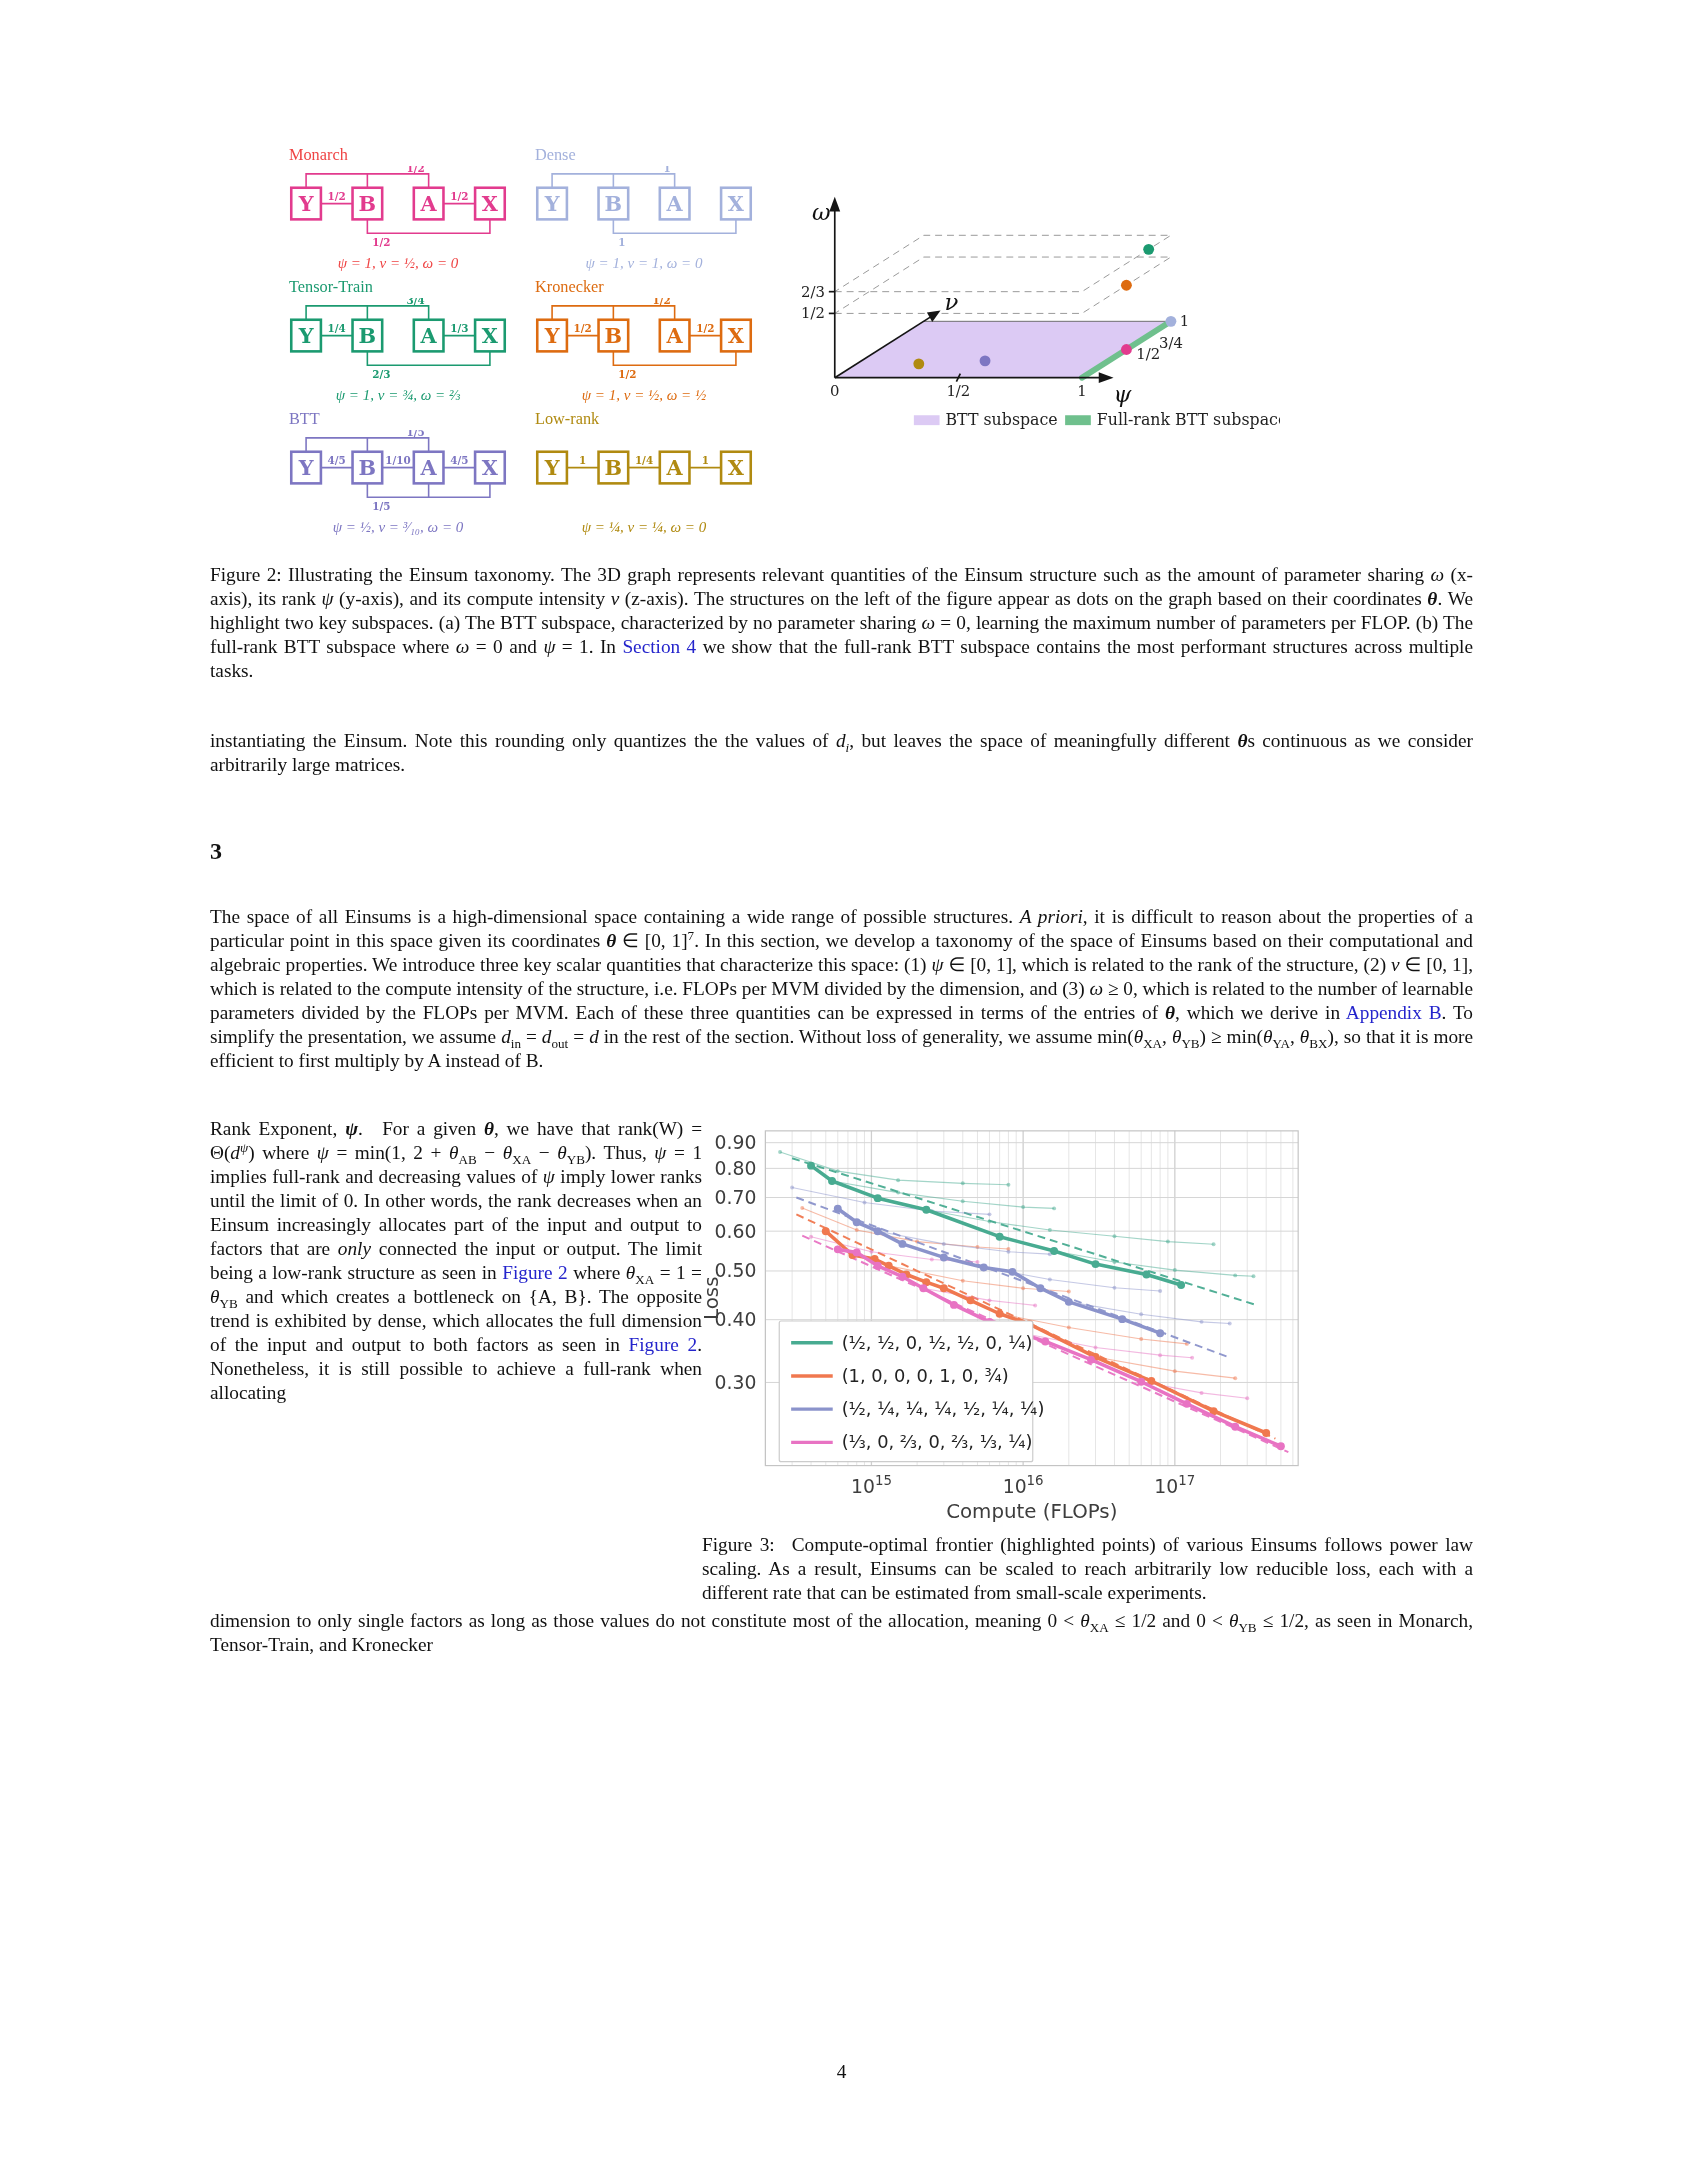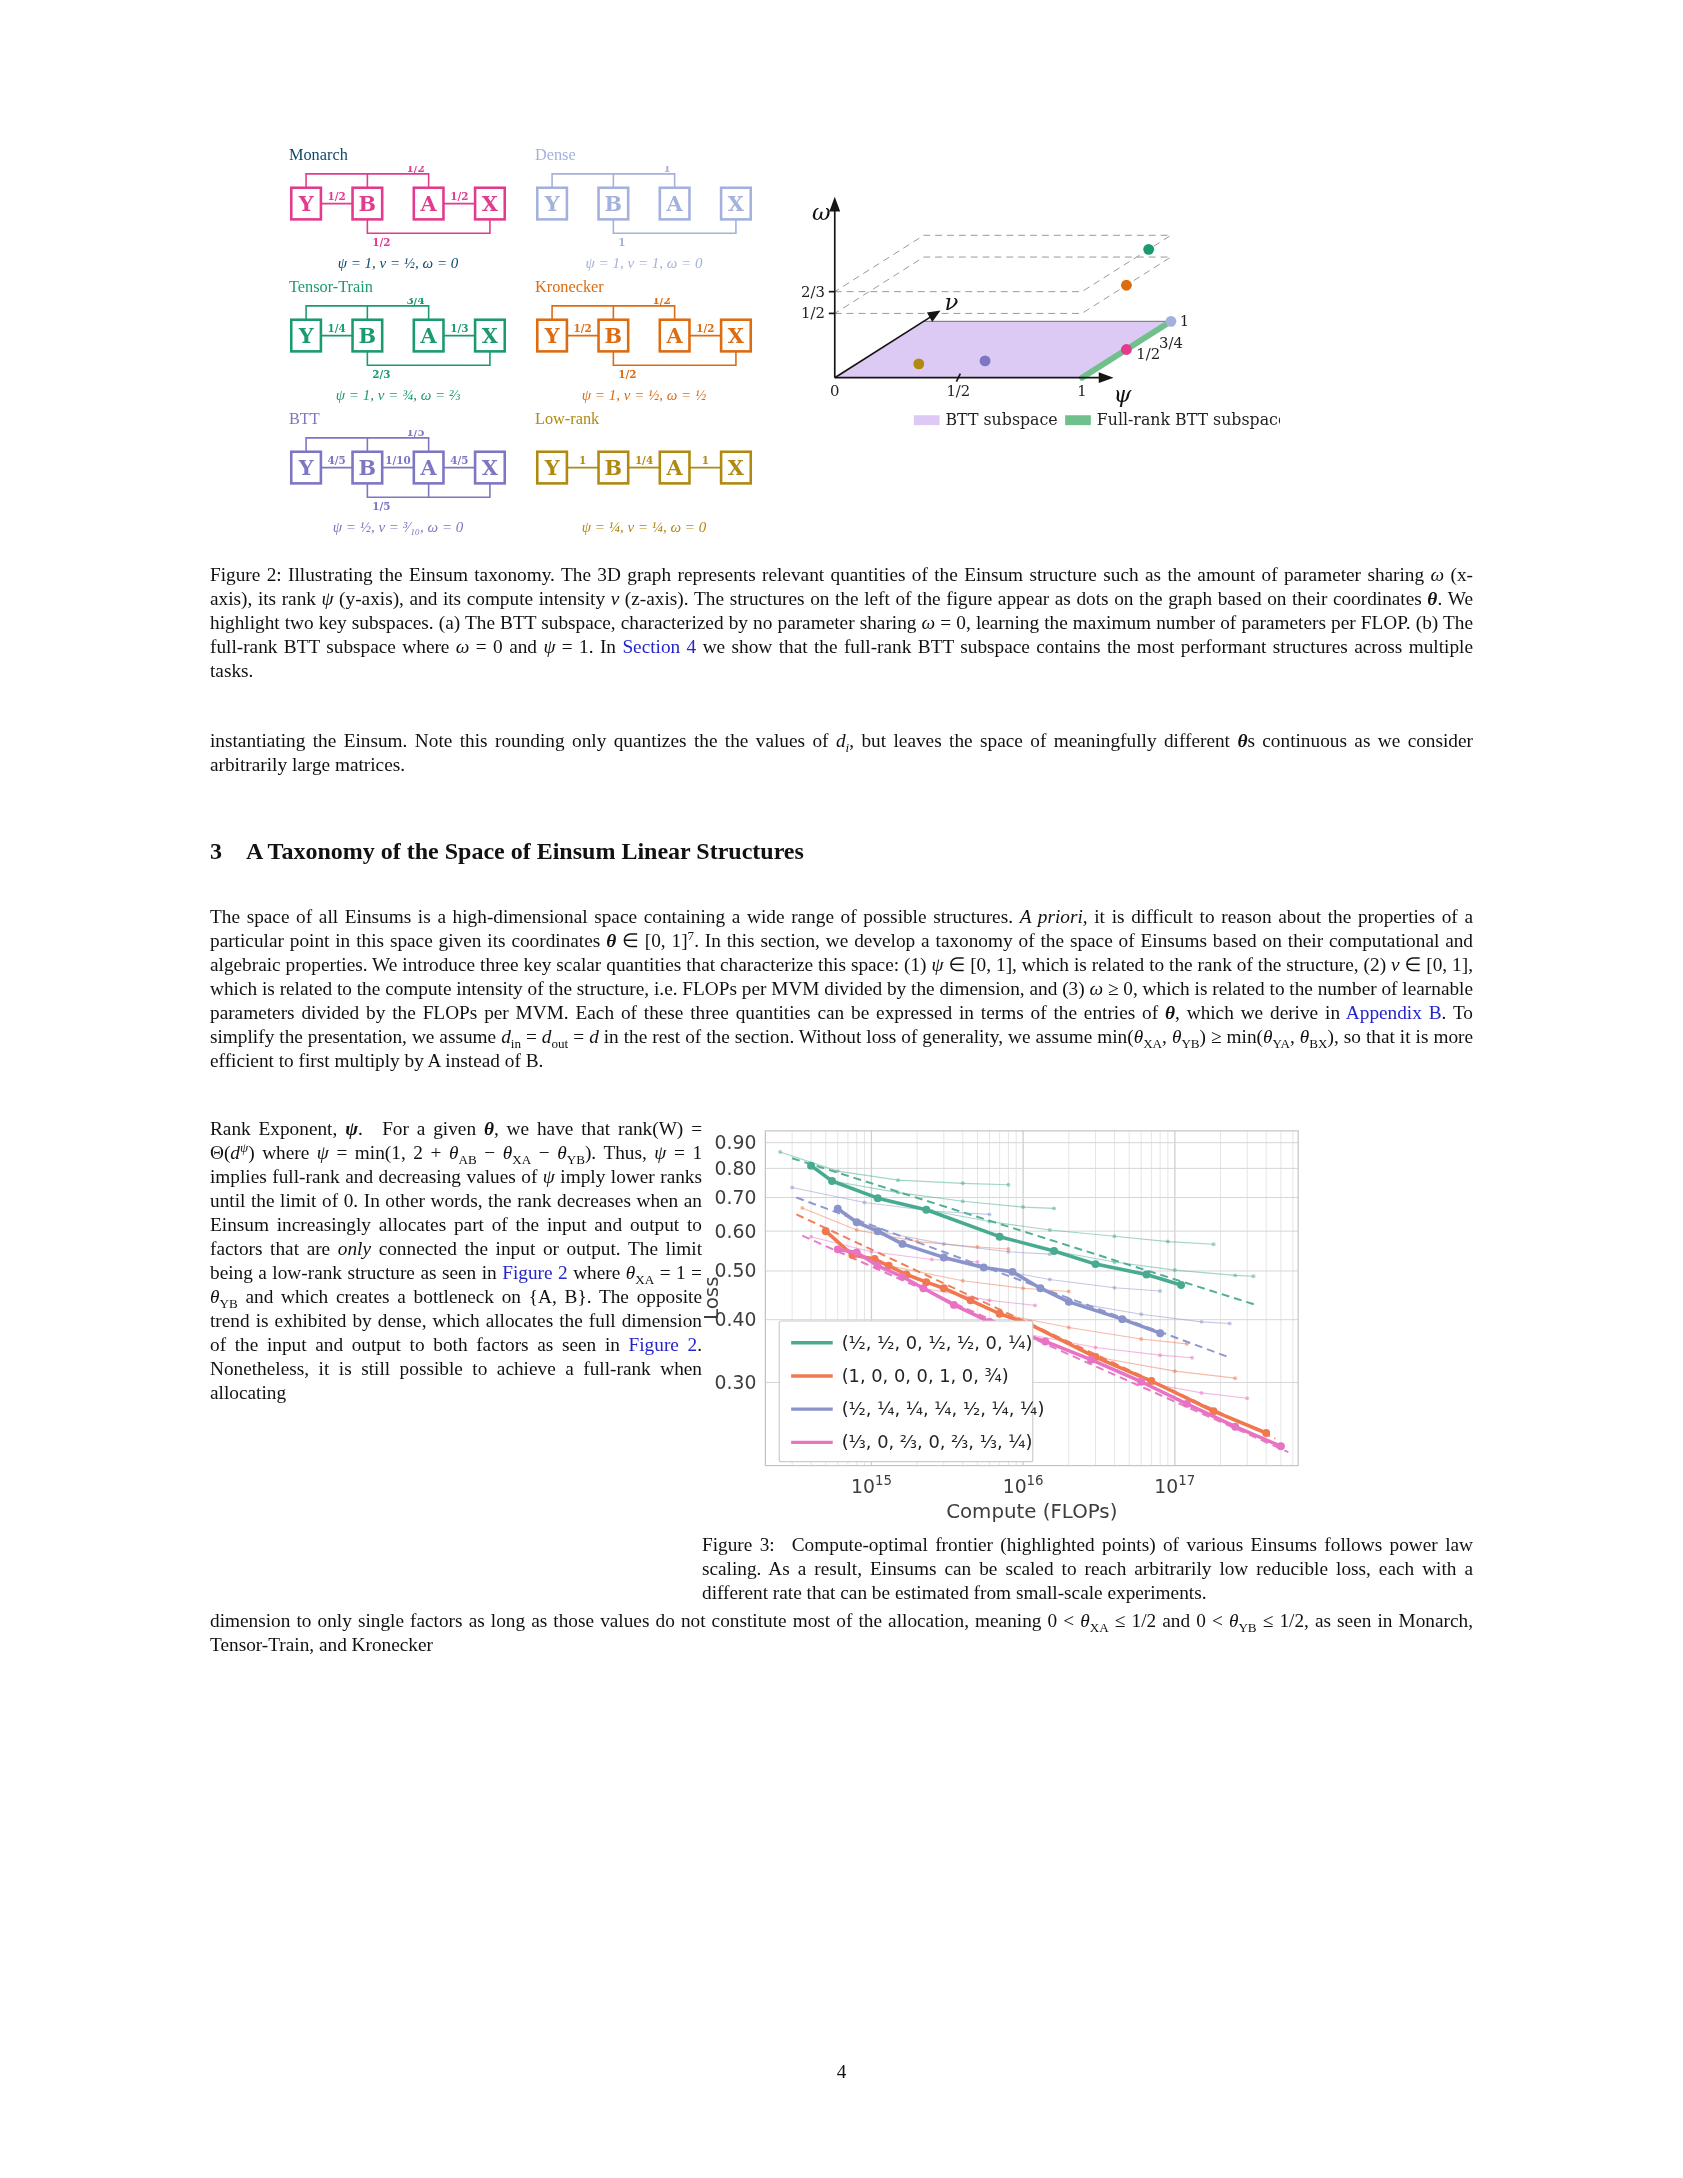--- a/index.html
+++ b/index.html
@@ -40,21 +40,21 @@
   .pagenum{position:absolute;left:0;right:0;top:2061px;text-align:center;font-size:19.3px;}
 </style>
 </head>
 <body>
 
 <div class="page">
 
   <figure class="fig2">
     <div class="fig2-visual">
       <div class="structures-grid">
-          <div class="structure" style="color: #0c4a6e;"><div class="s-name">Monarch</div><svg viewBox="0 0 240 86" width="238" height="85">
+          <div class="structure" style="color: #ef4444;"><div class="s-name">Monarch</div><svg viewBox="0 0 240 86" width="238" height="85">
               <polyline points="27,22 27,8 151,8 151,22" fill="none" stroke="#e23b8e" stroke-width="1.6"></polyline>
               <line x1="89" y1="22" x2="89" y2="8" stroke="#e23b8e" stroke-width="1.6"></line>
               <text x="147" y="6.5" text-anchor="end" font-size="10.5" font-weight="bold" fill="#e23b8e" font-family="&quot;DejaVu Serif&quot;,serif">1/2</text>
               <polyline points="89,54 89,68 213,68 213,54" fill="none" stroke="#e23b8e" stroke-width="1.6"></polyline>
               <text x="94" y="80.5" font-size="10.5" font-weight="bold" fill="#e23b8e" font-family="&quot;DejaVu Serif&quot;,serif">1/2</text>
               <line x1="42" y1="38" x2="74" y2="38" stroke="#e23b8e" stroke-width="1.8"></line>
               <text x="58" y="34" text-anchor="middle" font-size="10.5" font-weight="bold" fill="#e23b8e" font-family="&quot;DejaVu Serif&quot;,serif">1/2</text>
               <line x1="166" y1="38" x2="198" y2="38" stroke="#e23b8e" stroke-width="1.8"></line>
               <text x="182" y="34" text-anchor="middle" font-size="10.5" font-weight="bold" fill="#e23b8e" font-family="&quot;DejaVu Serif&quot;,serif">1/2</text>
               <rect x="12" y="22" width="30" height="32" fill="none" stroke="#e23b8e" stroke-width="2.6"></rect>
@@ -206,21 +206,20 @@
         <text class="legend3d-text" x="315" y="253">Full-rank BTT subspace</text>
       </svg>
     </div>
     <figcaption class="caption"><span>Figure 2: </span><span class="b">Illustrating the Einsum taxonomy.</span><span> The 3D graph represents relevant quantities of the Einsum structure such as the amount of parameter sharing </span><span class="i">ω</span><span> (x-axis), its rank </span><span class="i">ψ</span><span> (y-axis), and its compute intensity </span><span class="i">ν</span><span> (z-axis). The structures on the left of the figure appear as dots on the graph based on their coordinates </span><span class="bi">θ</span><span>. We highlight two key subspaces. (a) The BTT subspace, characterized by no parameter sharing </span><span class="i">ω</span><span> = 0, learning the maximum number of parameters per FLOP. (b) The full-rank BTT subspace where </span><span class="i">ω</span><span> = 0 and </span><span class="i">ψ</span><span> = 1. In </span><span class="lnk">Section 4</span><span> we show that the full-rank BTT subspace contains the most performant structures across multiple tasks.</span></figcaption>
   </figure>
 
   <p class="body-text" style="margin-top:46px;"><span>instantiating the Einsum. Note this rounding only quantizes the the values of </span><span class="i">d</span><span class="sub i">i</span><span>, but leaves the space of meaningfully different </span><span class="bi">θ</span><span>s continuous as we consider arbitrarily large matrices.</span></p>
 
   <h2 class="section-heading">
     <span>3</span>
-    <span>A Taxonomy of the Space of Einsum Linear Structures</span>
   </h2>
 
   <p class="body-text"><span>The space of all Einsums is a high-dimensional space containing a wide range of possible structures. </span><span class="i">A priori</span><span>, it is difficult to reason about the properties of a particular point in this space given its coordinates </span><span class="bi">θ</span><span> ∈ [0, 1]</span><span class="sup">7</span><span>. In this section, we develop a taxonomy of the space of Einsums based on their computational and algebraic properties. We introduce three key scalar quantities that characterize this space: (1) </span><span class="i">ψ</span><span> ∈ [0, 1], which is related to the rank of the structure, (2) </span><span class="i">ν</span><span> ∈ [0, 1], which is related to the compute intensity of the structure, i.e. FLOPs per MVM divided by the dimension, and (3) </span><span class="i">ω</span><span> ≥ 0, which is related to the number of learnable parameters divided by the FLOPs per MVM. Each of these three quantities can be expressed in terms of the entries of </span><span class="bi">θ</span><span>, which we derive in </span><span class="lnk">Appendix B</span><span>. To simplify the presentation, we assume </span><span class="i">d</span><span class="sub">in</span><span> = </span><span class="i">d</span><span class="sub">out</span><span> = </span><span class="i">d</span><span> in the rest of the section. Without loss of generality, we assume min(</span><span class="i">θ</span><span class="sub b">XA</span><span>, </span><span class="i">θ</span><span class="sub b">YB</span><span>) ≥ min(</span><span class="i">θ</span><span class="sub b">YA</span><span>, </span><span class="i">θ</span><span class="sub b">BX</span><span>), so that it is more efficient to first multiply by </span><span class="b">A</span><span> instead of </span><span class="b">B</span><span>.</span></p>
 
   <div class="two-col">
     <div>
       <p class="body-text"><span class="b">Rank Exponent, </span><span class="bi">ψ</span><span class="b">.</span><span> For a given </span><span class="bi">θ</span><span>, we have that rank(</span><span class="b">W</span><span>) = Θ(</span><span class="i">d</span><span class="sup i">ψ</span><span>) where </span><span class="i">ψ</span><span> = min(1, 2 + </span><span class="i">θ</span><span class="sub b">AB</span><span> − </span><span class="i">θ</span><span class="sub b">XA</span><span> − </span><span class="i">θ</span><span class="sub b">YB</span><span>). Thus, </span><span class="i">ψ</span><span> = 1 implies full-rank and decreasing values of </span><span class="i">ψ</span><span> imply lower ranks until the limit of 0. In other words, the rank decreases when an Einsum increasingly allocates part of the input and output to factors that are </span><span class="i">only</span><span> connected the input or output. The limit being a low-rank structure as seen in </span><span class="lnk">Figure 2</span><span> where </span><span class="i">θ</span><span class="sub b">XA</span><span> = 1 = </span><span class="i">θ</span><span class="sub b">YB</span><span> and which creates a bottleneck on {</span><span class="b">A</span><span>, </span><span class="b">B</span><span>}. The opposite trend is exhibited by dense, which allocates the full dimension of the input and output to both factors as seen in </span><span class="lnk">Figure 2</span><span>. Nonetheless, it is still possible to achieve a full-rank when allocating</span></p>
     </div>
     <div>
       <figure class="fig3">

